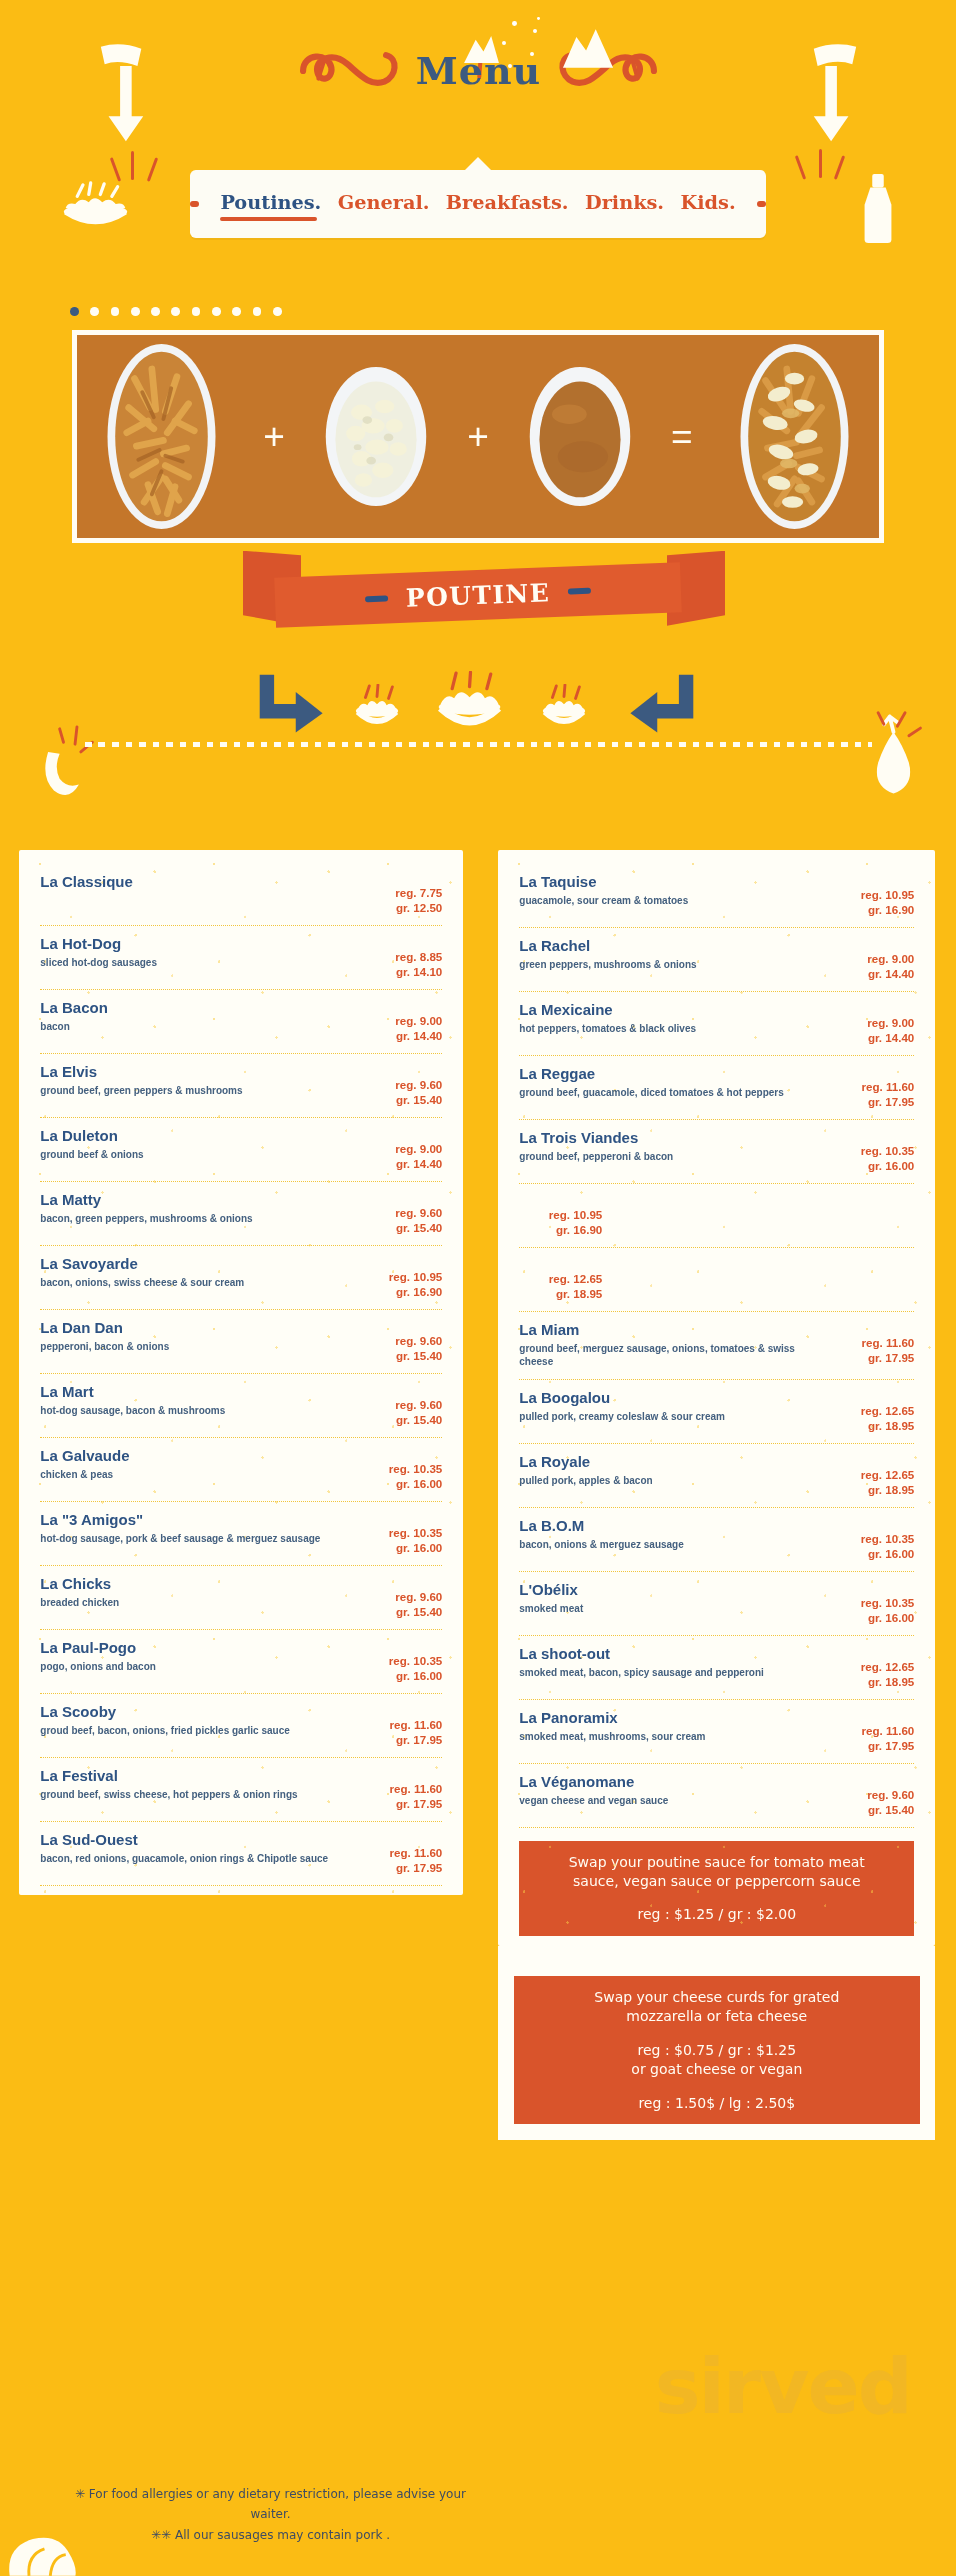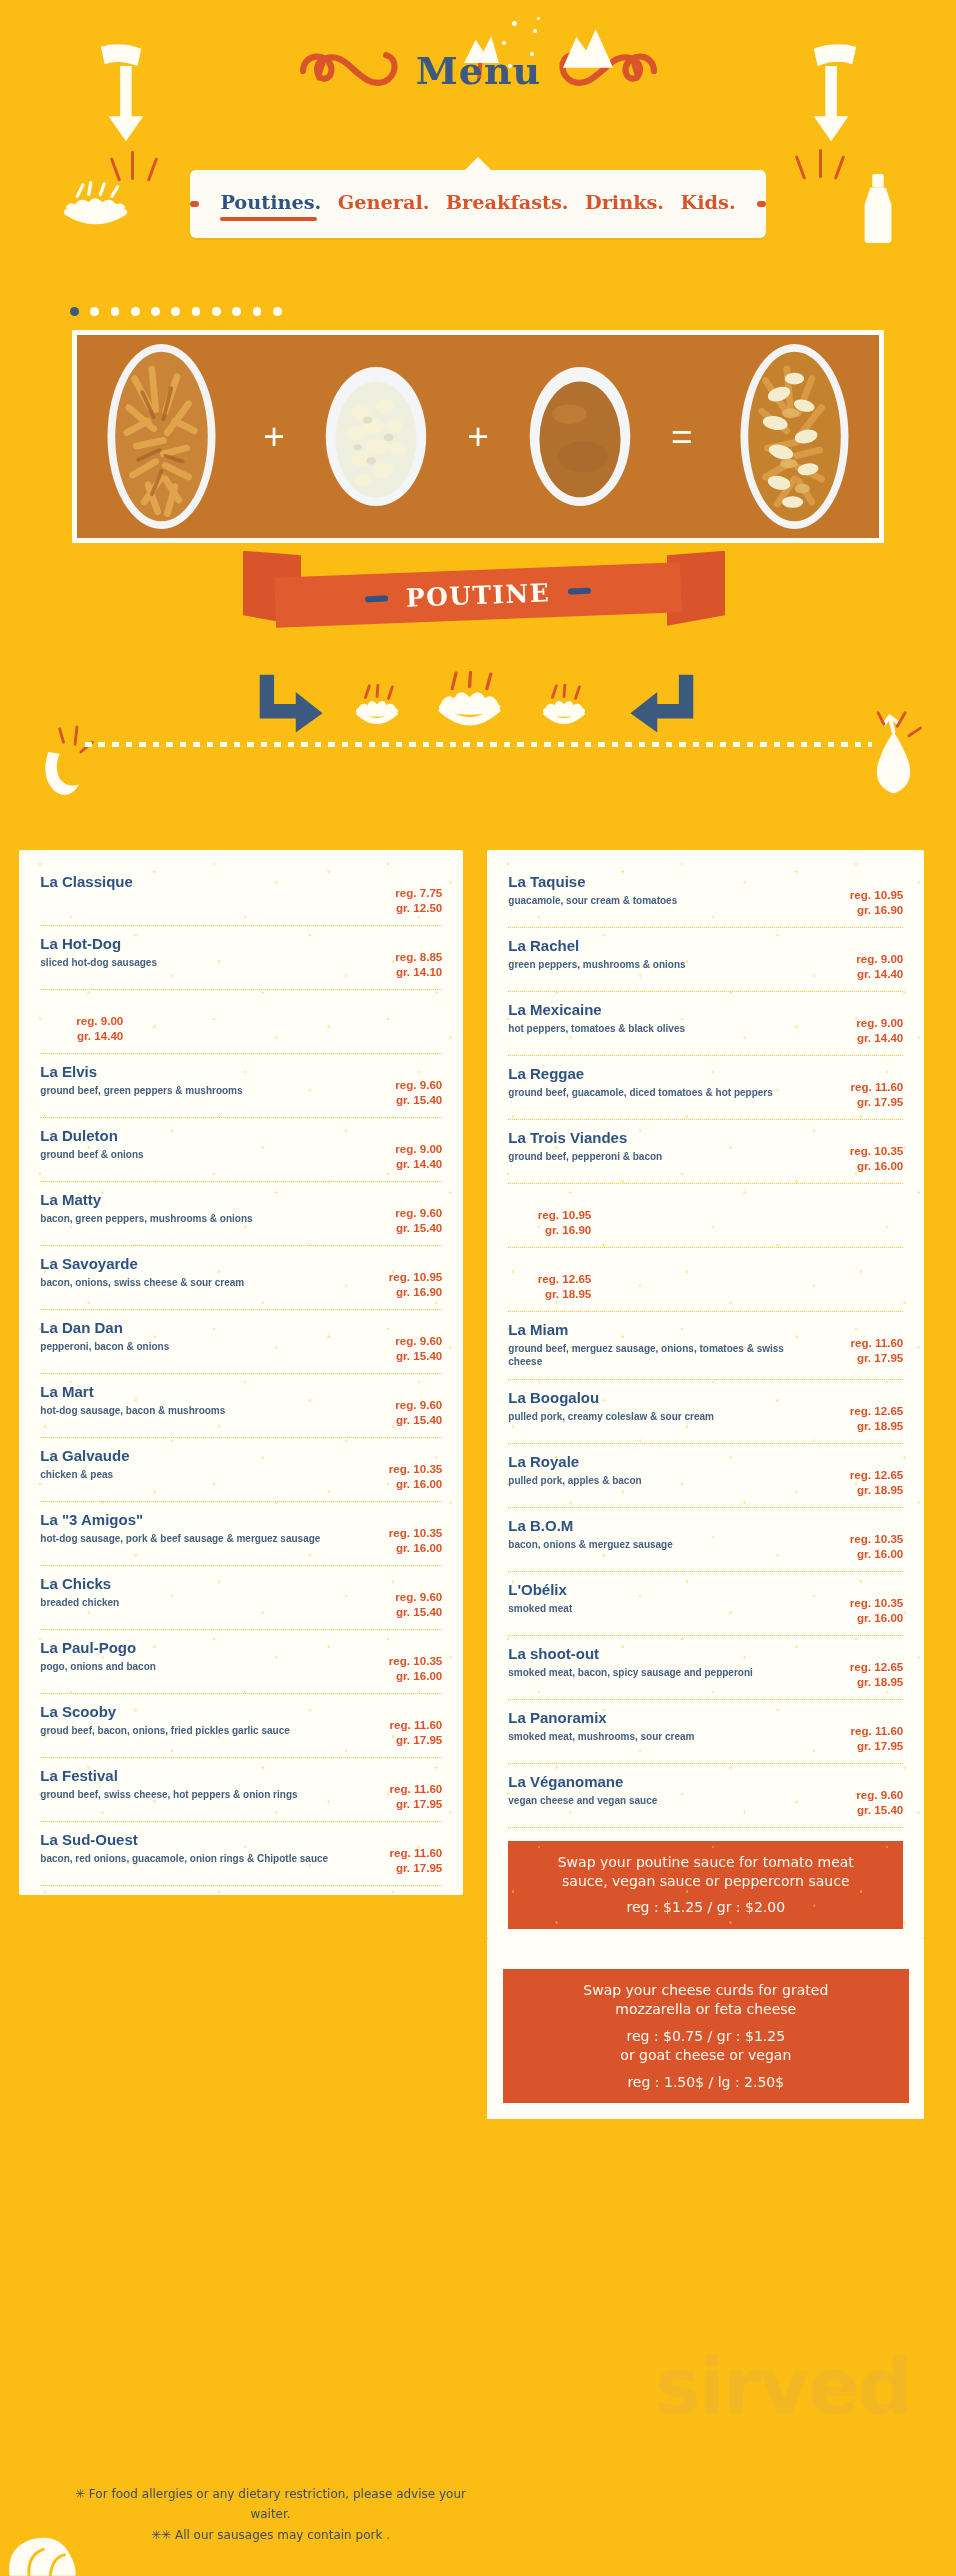--- a/index.html
+++ b/index.html
@@ -103,21 +103,21 @@
   .curve-arrow { position:absolute; }
 
   .divider-dots {
     position:absolute; top:742px; left:85px; right:85px; height:4.8px;
     background-image:repeating-linear-gradient(to right,#FFFDF4 0px,#FFFDF4 6.8px,transparent 6.8px,transparent 13.5px);
   }
 
   
   .menu-area {
     position:absolute; top:850px; left:0; right:0;
-    display:flex; gap:24px; padding:0 19.3px;
+    display:flex; gap:35px; padding:0 19.3px;
     align-items:flex-start;
   }
   .col { width:100%; }
   .col-left  { width:444px; }
   .col-right { width:437px; }
 
   .card {
     background:#FFFEF7; border-radius:1.9px; padding:13.5px 21px 9.7px 21px;
     position:relative;
   }
@@ -159,21 +159,21 @@
   .item.no-desc .item-price { padding-top:11.6px; }
 
   
   .swap {
     background:#D9542B; color:#FFFDF4;
     text-align:center; padding:11.6px 13.5px;
     font-family:"DejaVu Sans", sans-serif;
     font-size:14px; line-height:1.35;
     margin-top:13.5px;
   }
-  .swap .price { display:block; margin-top:8px; }
+  .swap .price { display:block; margin-top:15px; }
   .swap-gap { height:25px; background:#FFFEF7; }
   .swap-box { background:#FFFEF7; padding:5.8px 15.5px 15.5px 15.5px; margin-top:0; }
 
   
   .watermark {
     position:absolute; right:46px; bottom:145px;
     font-family:"DejaVu Sans", sans-serif; font-weight:bold;
     font-size:77px; color:rgba(210,170,90,.22);
     letter-spacing:-1.9px; pointer-events:none; z-index:0;
   }
@@ -445,20 +445,24 @@
           <div class="item-name">La Hot-Dog</div>
           <div class="item-desc">sliced hot-dog sausages</div>
         </div>
         <div class="item-price">
           <div>reg. 8.85</div>
           <div>gr. 14.10</div>
         </div>
       </div>
 
       <div class="item">
+        <div class="item-left">
+          <div class="item-name">La Bacon</div>
+          <div class="item-desc">bacon</div>
+        </div>
         <div class="item-price">
           <div>reg. 9.00</div>
           <div>gr. 14.40</div>
         </div>
       </div>
 
       <div class="item">
         <div class="item-left">
           <div class="item-name">La Elvis</div>
           <div class="item-desc">ground beef, green peppers &amp; mushrooms</div>

